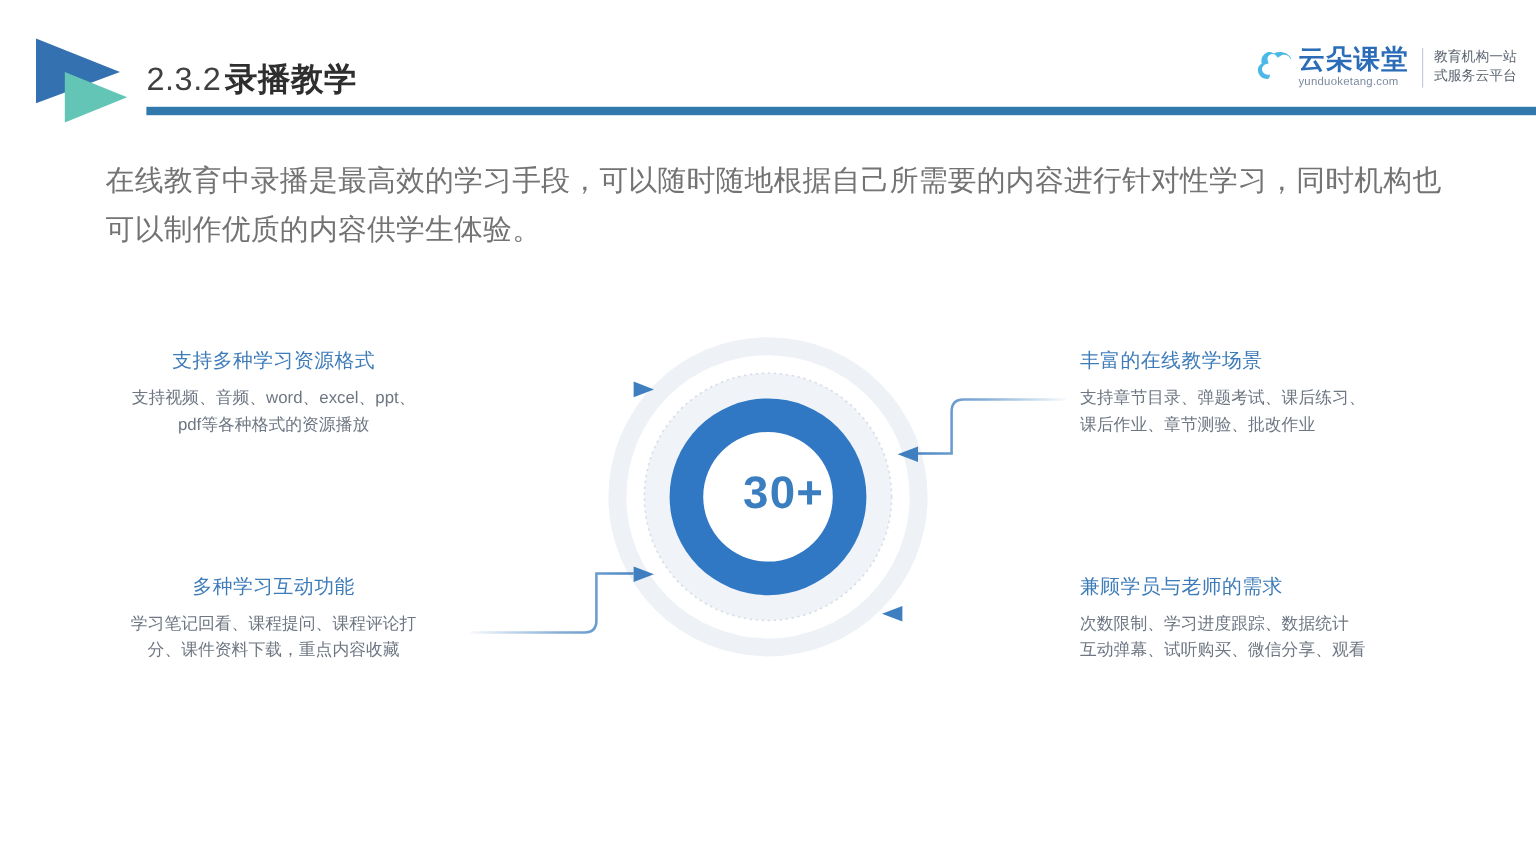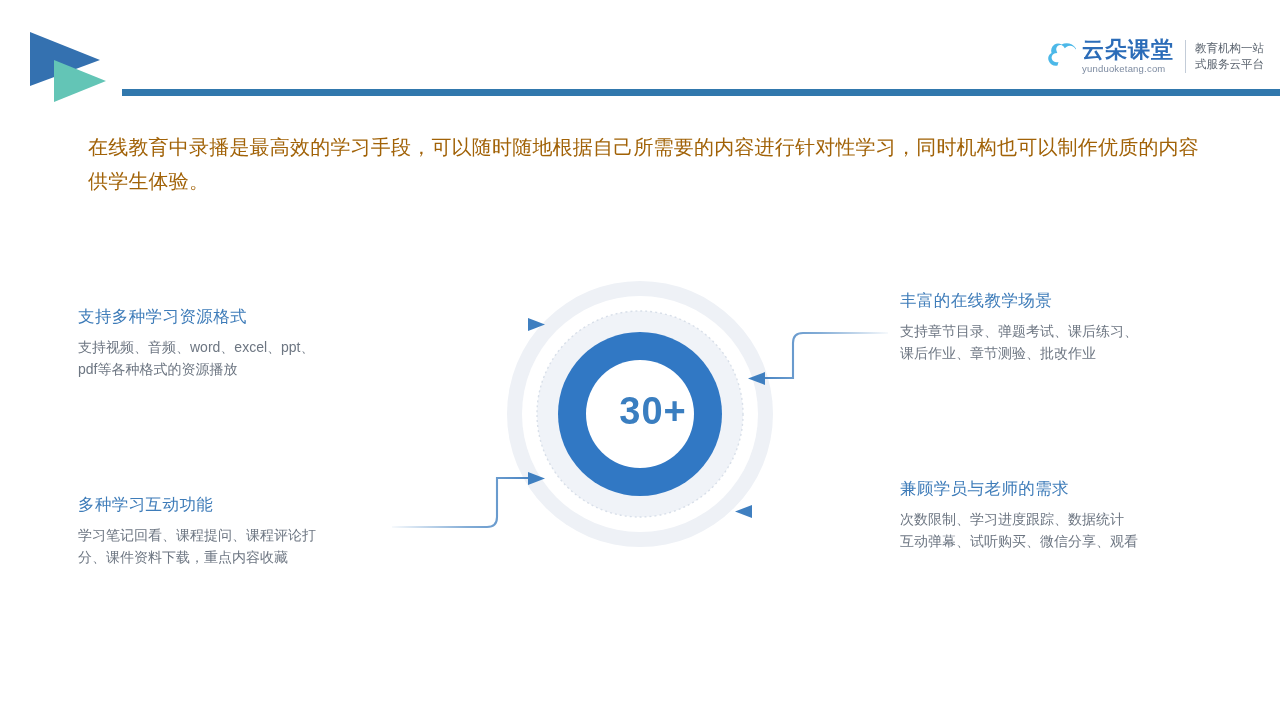--- a/index.html
+++ b/index.html
@@ -102,23 +102,23 @@
     line-height: 1.42;
     white-space: nowrap;
   }
 
   
   .intro {
     position: absolute;
     left: 88px;
     top: 130px;
     width: 1128px;
-    font-size: 20px;
+    font-size: 24px;
     line-height: 1.72;
-    color: #a16207;
+    color: #737373;
     letter-spacing: 0.2px;
   }
 
   
   .diagram {
     position: absolute;
     left: 0;
     top: 230px;
     width: 1280px;
     height: 400px;
@@ -139,22 +139,21 @@
     letter-spacing: 0.4px;
     margin-bottom: 9px;
     white-space: nowrap;
   }
   .quad-desc {
     font-size: 14px;
     color: #6d7682;
     line-height: 1.55;
   }
   .quad-left {
-    text-align: left;
-    margin-top: 16px;
+    text-align: center;
   }
   .quad-right {
     text-align: left;
   }
 
   .q-tl { left: 78px;  top: 60px;  }
   .q-bl { left: 78px;  top: 248px; }
   .q-tr { left: 900px; top: 60px;  }
   .q-br { left: 900px; top: 248px; }
 
@@ -173,20 +172,23 @@
 </head>
 <body>
 
 <div class="header">
 
   <svg class="logo-triangles" viewBox="0 0 86 76">
     <polygon points="6,2 6,56 76,30" fill="#3471b0"></polygon>
     <polygon points="30,30 30,72 82,51" fill="#63c5b6"></polygon>
   </svg>
 
+  <div class="header-title">
+    <span class="num">2.3.2</span><span class="name">录播教学</span>
+  </div>
 
   <div class="header-rule"></div>
 
   <div class="brand">
     <svg class="brand-cloud" viewBox="0 0 34 30">
       <path d="M30 7.5 C27 2.5 20.5 1 15.5 3.5 C13.5 2 10.5 2 8.5 3.5 C5.5 5.5 4.5 9 5.5 12 C2.5 13.5 1.5 17 2.8 20 C4.2 23.5 8 25.5 11.5 24.5 L12.5 21 C9.5 22 6.5 20.5 5.8 17.8 C5.2 15.3 6.8 12.8 9.3 12.3 L11.3 11.9 L10.6 10 C9.6 7.5 10.8 4.9 13.2 4.2 C14.9 3.7 16.6 4.3 17.6 5.6 L18.8 7.2 L20.3 6 C23.6 3.4 28.3 4.8 29.8 8.6 Z" fill="#4cb8e8"></path>
     </svg>
     <div class="brand-names">
       <div class="brand-cn">云朵课堂</div>
       <div class="brand-en">yunduoketang.com</div>

